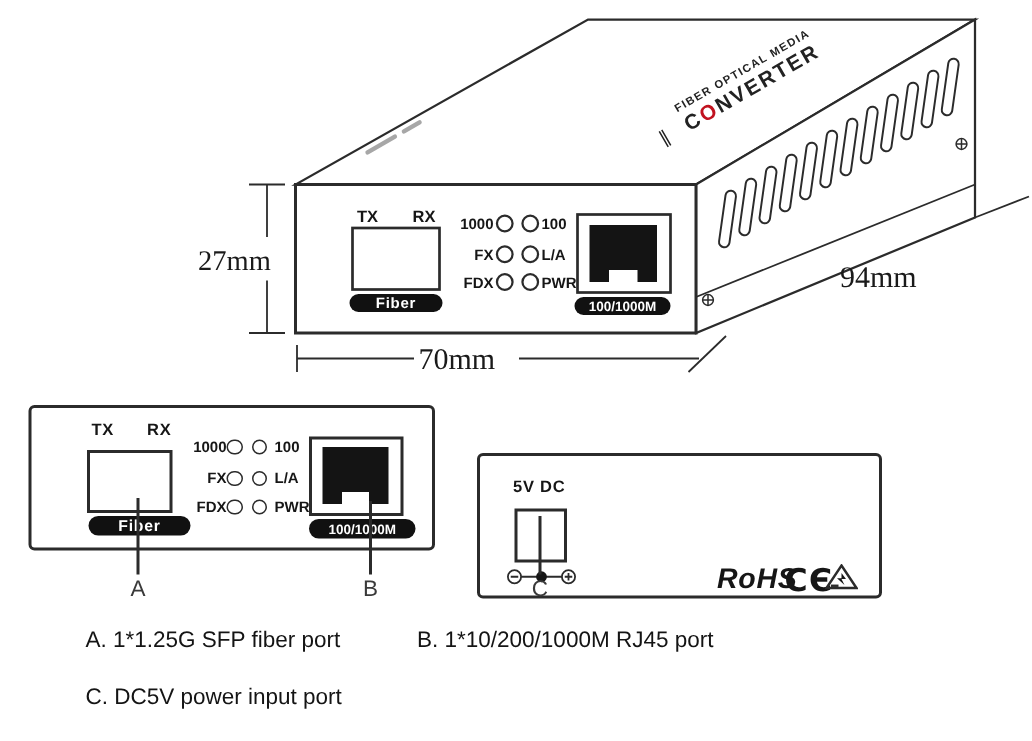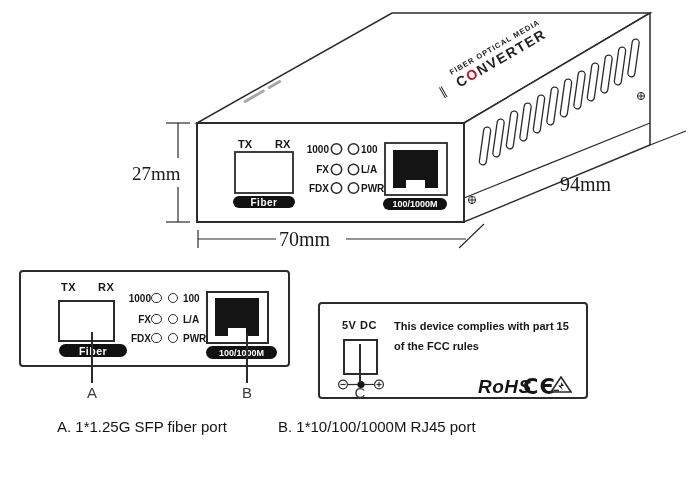--- a/index.html
+++ b/index.html
@@ -187,36 +187,33 @@
     <svg style="position:absolute;left:17px;top:74px;" width="48" height="13" viewBox="0 0 48 13">
       <circle cx="6" cy="6.5" r="4.4" class="stroke" stroke-width="1.2"></circle>
       <line x1="3.5" y1="6.5" x2="8.5" y2="6.5" class="stroke" stroke-width="1.2"></line>
       <line x1="10.4" y1="6.5" x2="37.6" y2="6.5" class="stroke" stroke-width="1.2"></line>
       <circle cx="24" cy="6.5" r="3.6" fill="#161616"></circle>
       <circle cx="42" cy="6.5" r="4.4" class="stroke" stroke-width="1.2"></circle>
       <line x1="39.5" y1="6.5" x2="44.5" y2="6.5" class="stroke" stroke-width="1.2"></line>
       <line x1="42" y1="4" x2="42" y2="9" class="stroke" stroke-width="1.2"></line>
     </svg>
 
-    <div class="fcc">
-      <div>This device complies with part 15</div>
-      <div>of the FCC rules</div>
-    </div>
 
     <span class="rohs">RoHS</span>
     <span class="ce">CЄ</span>
     <svg style="position:absolute;left:230px;top:72px;" width="22" height="18" viewBox="0 0 22 18">
       <path d="M11 1 L21 16 L1 16 Z" class="stroke" stroke-width="1.6"></path>
       <path d="M11 6 L14 10 L11 10 L13 14 L8 9.5 L11 9.5 Z" fill="#161616"></path>
       <path d="M4 14.5 L9 14.5" class="stroke" stroke-width="1.6"></path>
     </svg>
   </div>
 
   <div class="callout-line" style="left:91px;top:332px;height:51px;"></div>
   <div class="callout-line" style="left:246px;top:334px;height:49px;"></div>
   <div class="callout-line" style="left:359px;top:344px;height:39px;"></div>
   <span class="callout-letter" style="left:84px;top:384px;">A</span>
   <span class="callout-letter" style="left:239px;top:384px;">B</span>
   <span class="callout-letter" style="left:352px;top:384px;">C</span>
 
   <span class="legend-item" style="left:57px;top:418px;">A. 1*1.25G SFP fiber port</span>
-  <span class="legend-item" style="left:278px;top:418px;">B. 1*10/100/1000M RJ45 port</span>
+  <span class="legend-item" style="left:278px;top:418px;">B. 1*10/200/1000M RJ45 port</span>
+  <span class="legend-item" style="left:57px;top:456px;">C. DC5V power input port</span>
 </div>
 
 </body></html>

